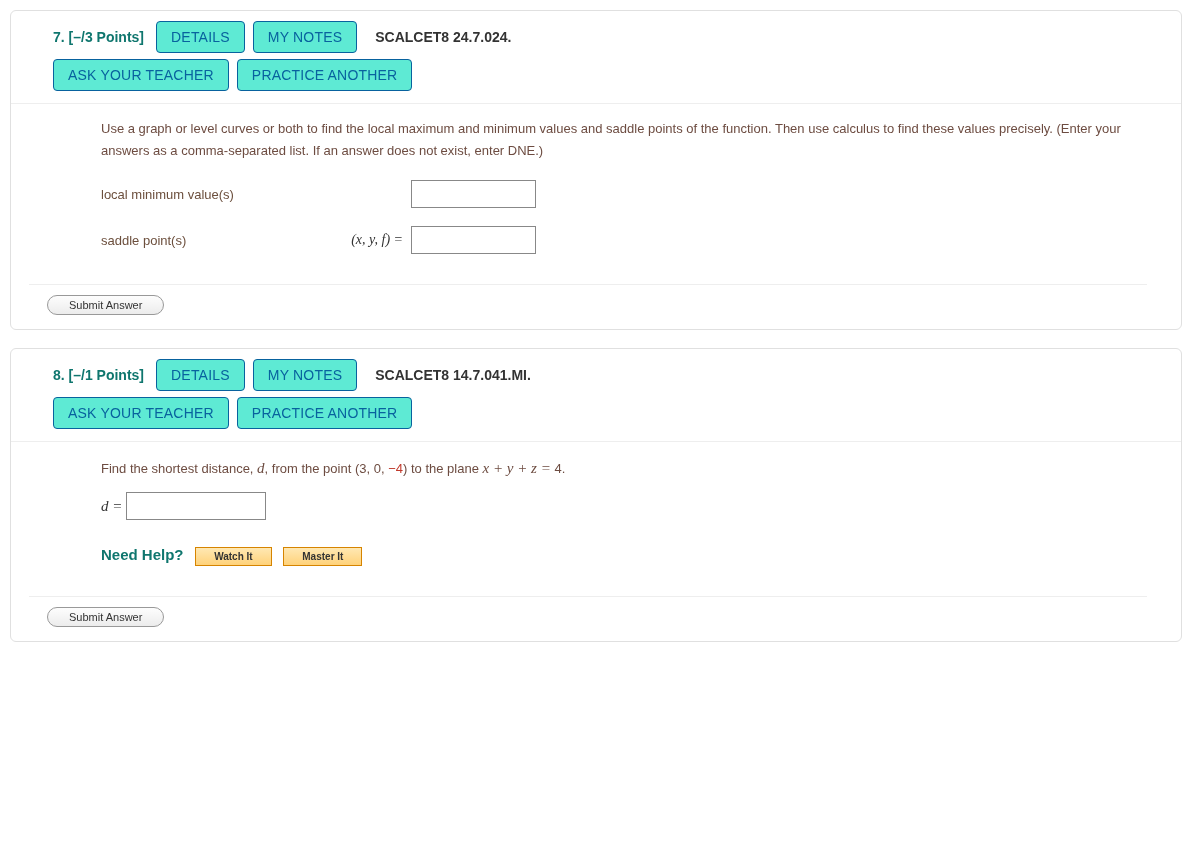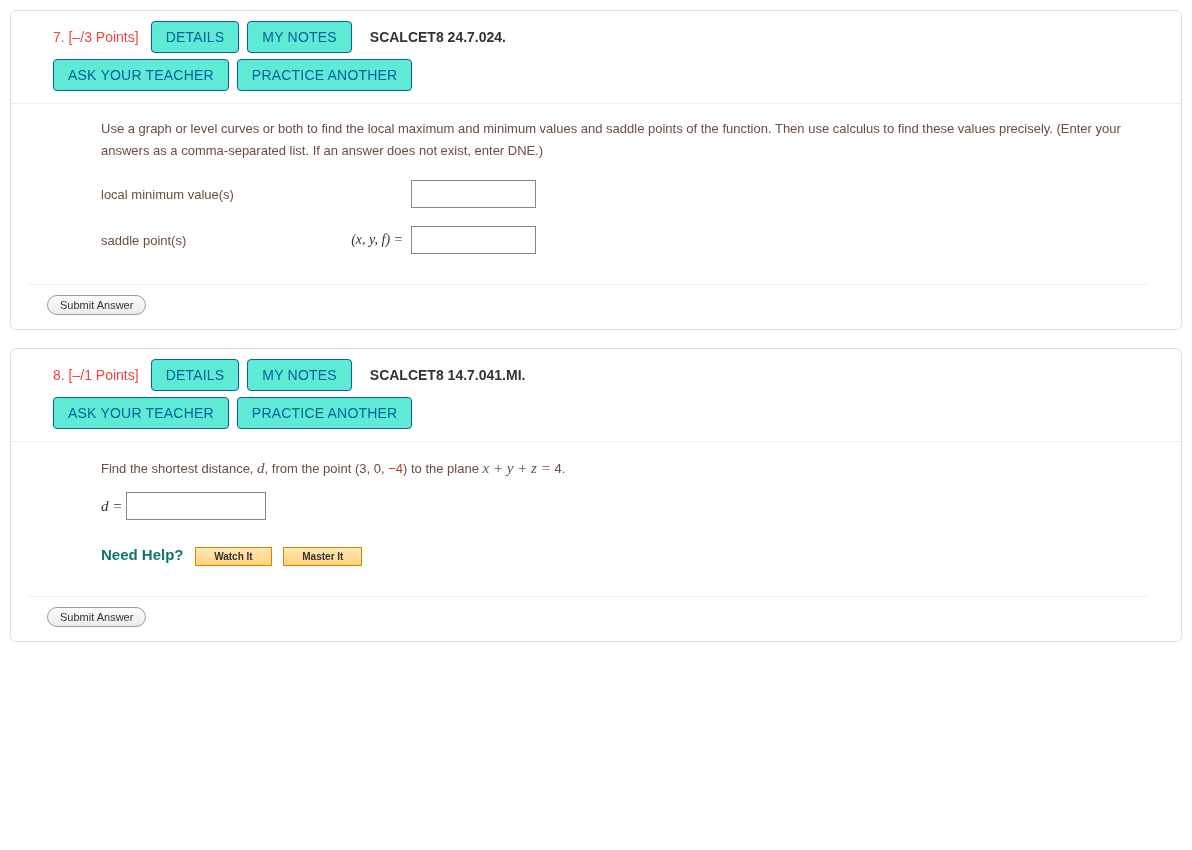--- a/index.html
+++ b/index.html
@@ -18,22 +18,22 @@
     background: #fff;
   }
   .header-row {
     padding: 10px 12px 6px 12px;
     display: flex;
     flex-wrap: wrap;
     align-items: center;
     gap: 8px;
   }
   .qnum {
-    font-weight: normal;
-    color: #ef4444;
+    font-weight: bold;
+    color: #0f766e;
     font-size: 14px;
     padding: 6px 4px 6px 30px;
   }
   .btn-outline {
     border: 1.5px solid #08629e;
     color: #08629e;
     background: #5eead4;
     border-radius: 4px;
     padding: 7px 14px;
     font-size: 14px;
@@ -104,21 +104,21 @@
   .footer-area {
     margin-top: 30px;
     border-top: 1px solid #eee;
     padding: 10px 0 14px 0;
   }
   .submit-btn {
     margin-left: 18px;
     border: 1px solid #999;
     border-radius: 10px;
     background: linear-gradient(#fdfdfd,#ececec);
-    padding: 3px 12px;
+    padding: 3px 21px;
     font-size: 11px;
     color: #333;
     cursor: pointer;
   }
   .inline-math {
     font-family: "Times New Roman", serif;
     font-style: italic;
     font-size: 15px;
   }
   .need-help {

